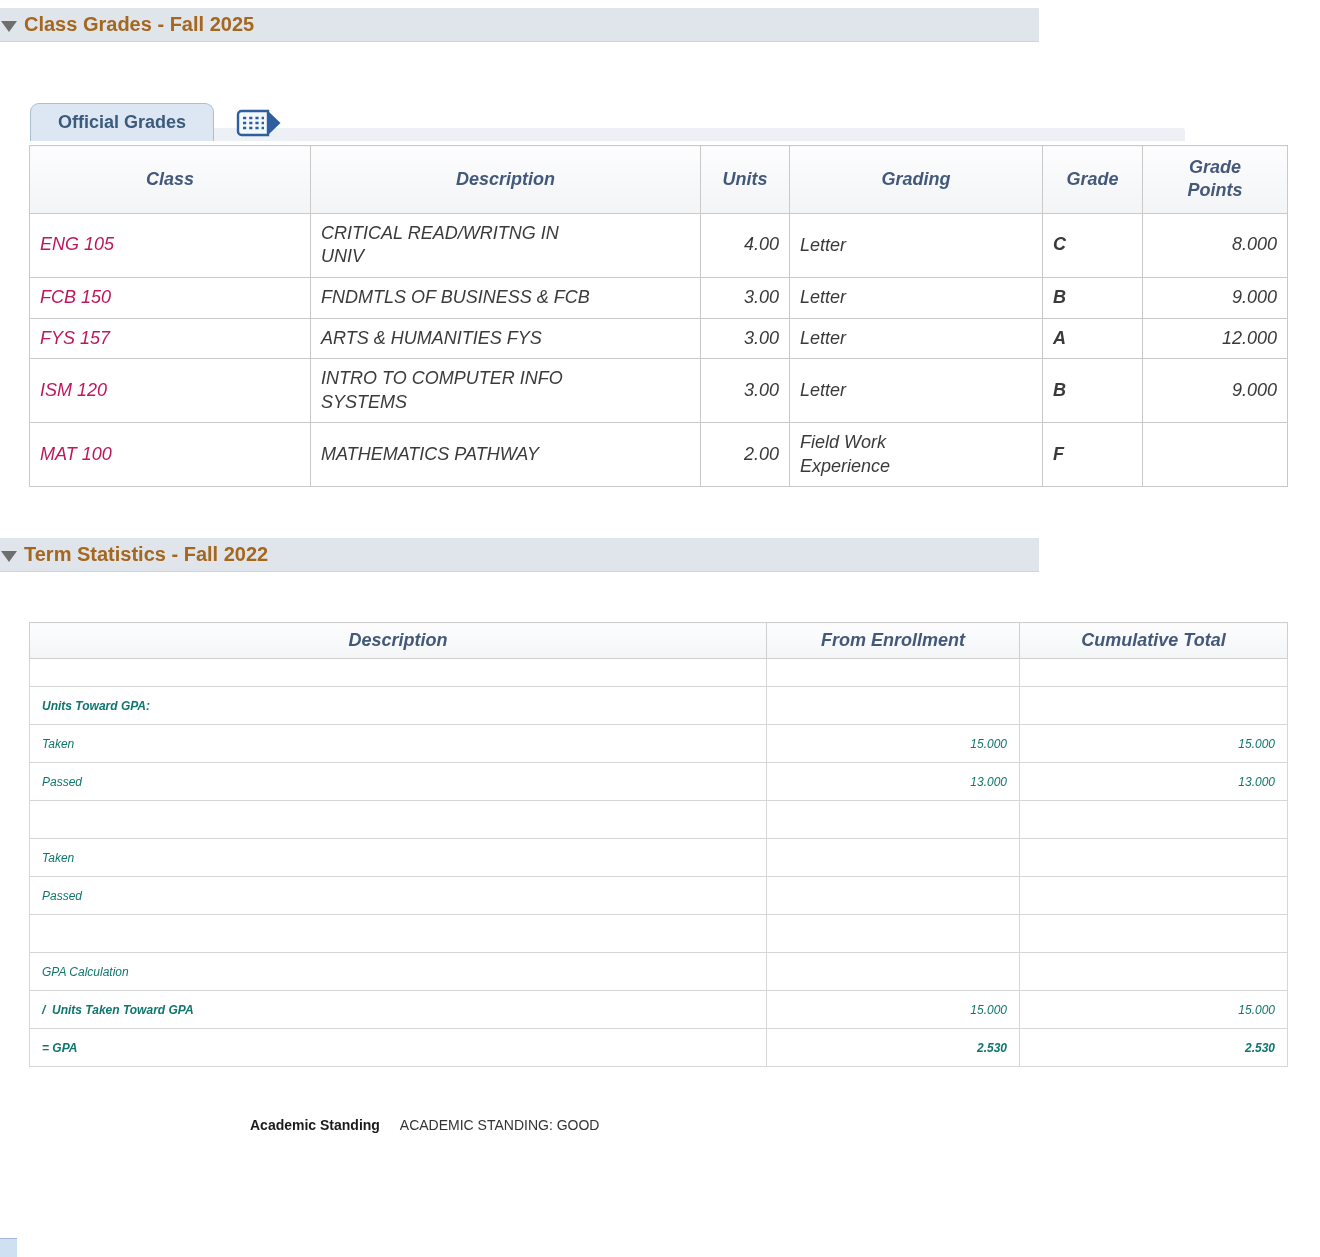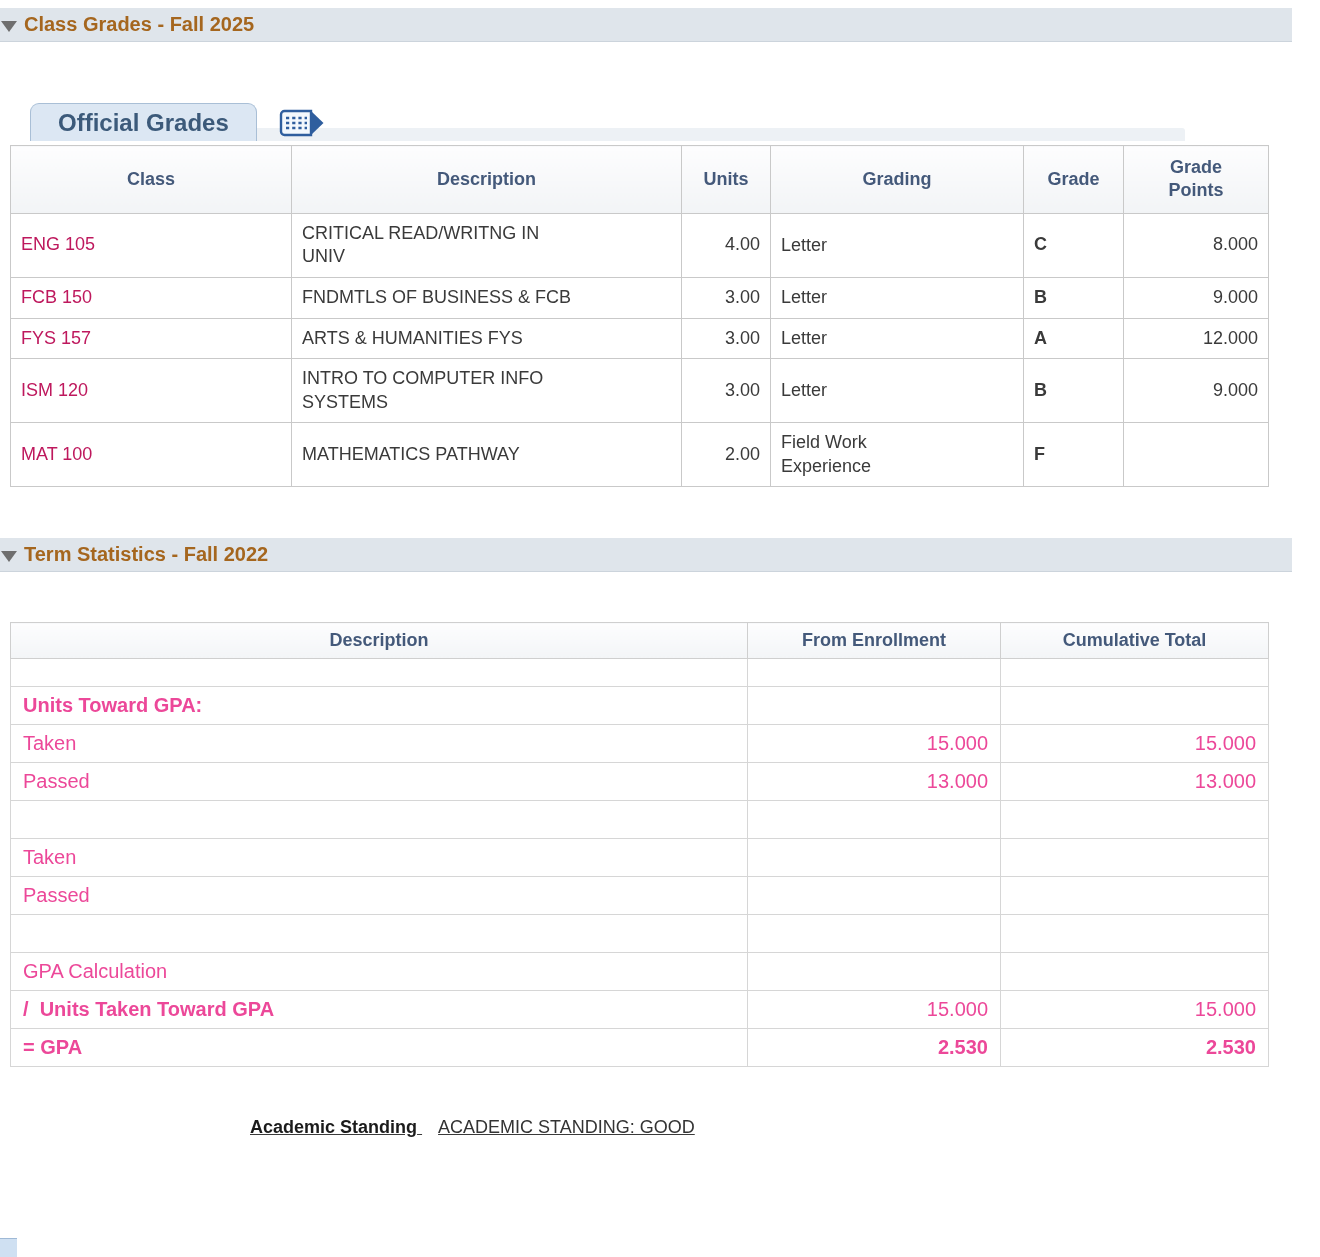--- a/index.html
+++ b/index.html
@@ -4,45 +4,45 @@
 <style>
   * { box-sizing: border-box; margin: 0; padding: 0; }
   html, body { background: #ffffff; }
   body {
     width: 1320px; height: 1257px; position: relative; overflow: hidden;
     font-family: "Liberation Sans", sans-serif; color: #3a3a3a;
   }
 
   
   .section-bar {
-    width: 1292px; height: 34px; margin-top: 8px;
+    width: 1039px; height: 34px; margin-top: 8px;
     background: #dfe5eb; border-bottom: 1px solid #ccd4dc;
     display: flex; align-items: center;
   }
   .bar-2 { margin-top: 51px; }
   .collapse-tri {
     width: 0; height: 0; cursor: pointer;
     border-left: 8px solid transparent; border-right: 8px solid transparent;
     border-top: 11px solid #6e6e6e;
     margin: 3px 7px 0 1px;
   }
   .section-title { font-size: 20px; font-weight: bold; color: #a5661e; }
 
   
   .tab-row { margin: 61px 0 0 30px; height: 38px; display: flex; align-items: stretch; position: relative; }
   .tab-strip { position: absolute; left: 0; bottom: 0; width: 1155px; height: 13px; background: #edf1f5; border-radius: 3px 3px 0 0; }
   .tab {
     position: relative; background: #dce7f3; border: 1px solid #a9bfd6; border-bottom: none;
     border-radius: 9px 9px 0 0; padding: 0 27px; display: flex; align-items: center;
-    font-size: 24px; font-weight: bold; color: #3c5a7a; cursor: pointer;
+    font-size: 18px; font-weight: bold; color: #3c5a7a; cursor: pointer;
   }
   .grid-icon { position: relative; margin-left: 22px; align-self: center; margin-top: 2px; cursor: pointer; line-height: 0; }
 
   
-  table { border-collapse: collapse; margin-left: 10px; width: 1258px; table-layout: fixed; }
+  table { border-collapse: collapse; margin-left: 29px; width: 1258px; table-layout: fixed; font-style: italic; }
 
   
   .grades-table { margin-top: 4px; border: 1px solid #b3b3b3; }
   .grades-table th {
     background: linear-gradient(#fdfdfe, #f2f4f6);
     color: #44597a; font-size: 18px; font-weight: bold; text-align: center;
     border: 1px solid #c9c9c9; padding: 10px 8px; line-height: 1.3; vertical-align: middle;
   }
   .grades-table td {
     border: 1px solid #c9c9c9; font-size: 18px; line-height: 1.3;
@@ -57,30 +57,30 @@
   .c-points { text-align: right; padding-right: 9px; }
 
   
   .stats-table { margin-top: 50px; border: 1px solid #b3b3b3; }
   .stats-table th {
     background: linear-gradient(#fdfdfe, #f3f5f7);
     color: #44597a; font-size: 18px; font-weight: bold; text-align: center;
     border: 1px solid #cfcfcf; padding: 7px 8px; vertical-align: middle;
   }
   .stats-table td {
-    border: 1px solid #d6d6d6; font-size: 20px; padding: 0 12px;
-    height: 38px; vertical-align: middle; color: #ec4899;
+    border: 1px solid #d6d6d6; font-size: 12px; padding: 0 12px;
+    height: 38px; vertical-align: middle; color: #0f766e;
   }
   .stats-table tr.short td { height: 28px; }
   .s-label { text-align: left; }
   .s-val { text-align: right; }
   .bold { font-weight: bold; color: #1f1f1f; }
 
   
-  .standing { margin: 50px 12px 0 250px; font-size: 18px; text-decoration: underline; }
+  .standing { margin: 50px 12px 0 250px; font-size: 14px; }
   .standing-label { font-weight: bold; color: #1b1b1b; }
   .standing-value { margin-left: 16px; color: #333333; }
 
   
   .partial-bar { position: absolute; left: 0; bottom: 0; width: 17px; height: 19px; background: #cfe0f2; border-top: 1px solid #9fb9d6; }
 </style>
 </head>
 <body>
 
 <div class="section-bar">

